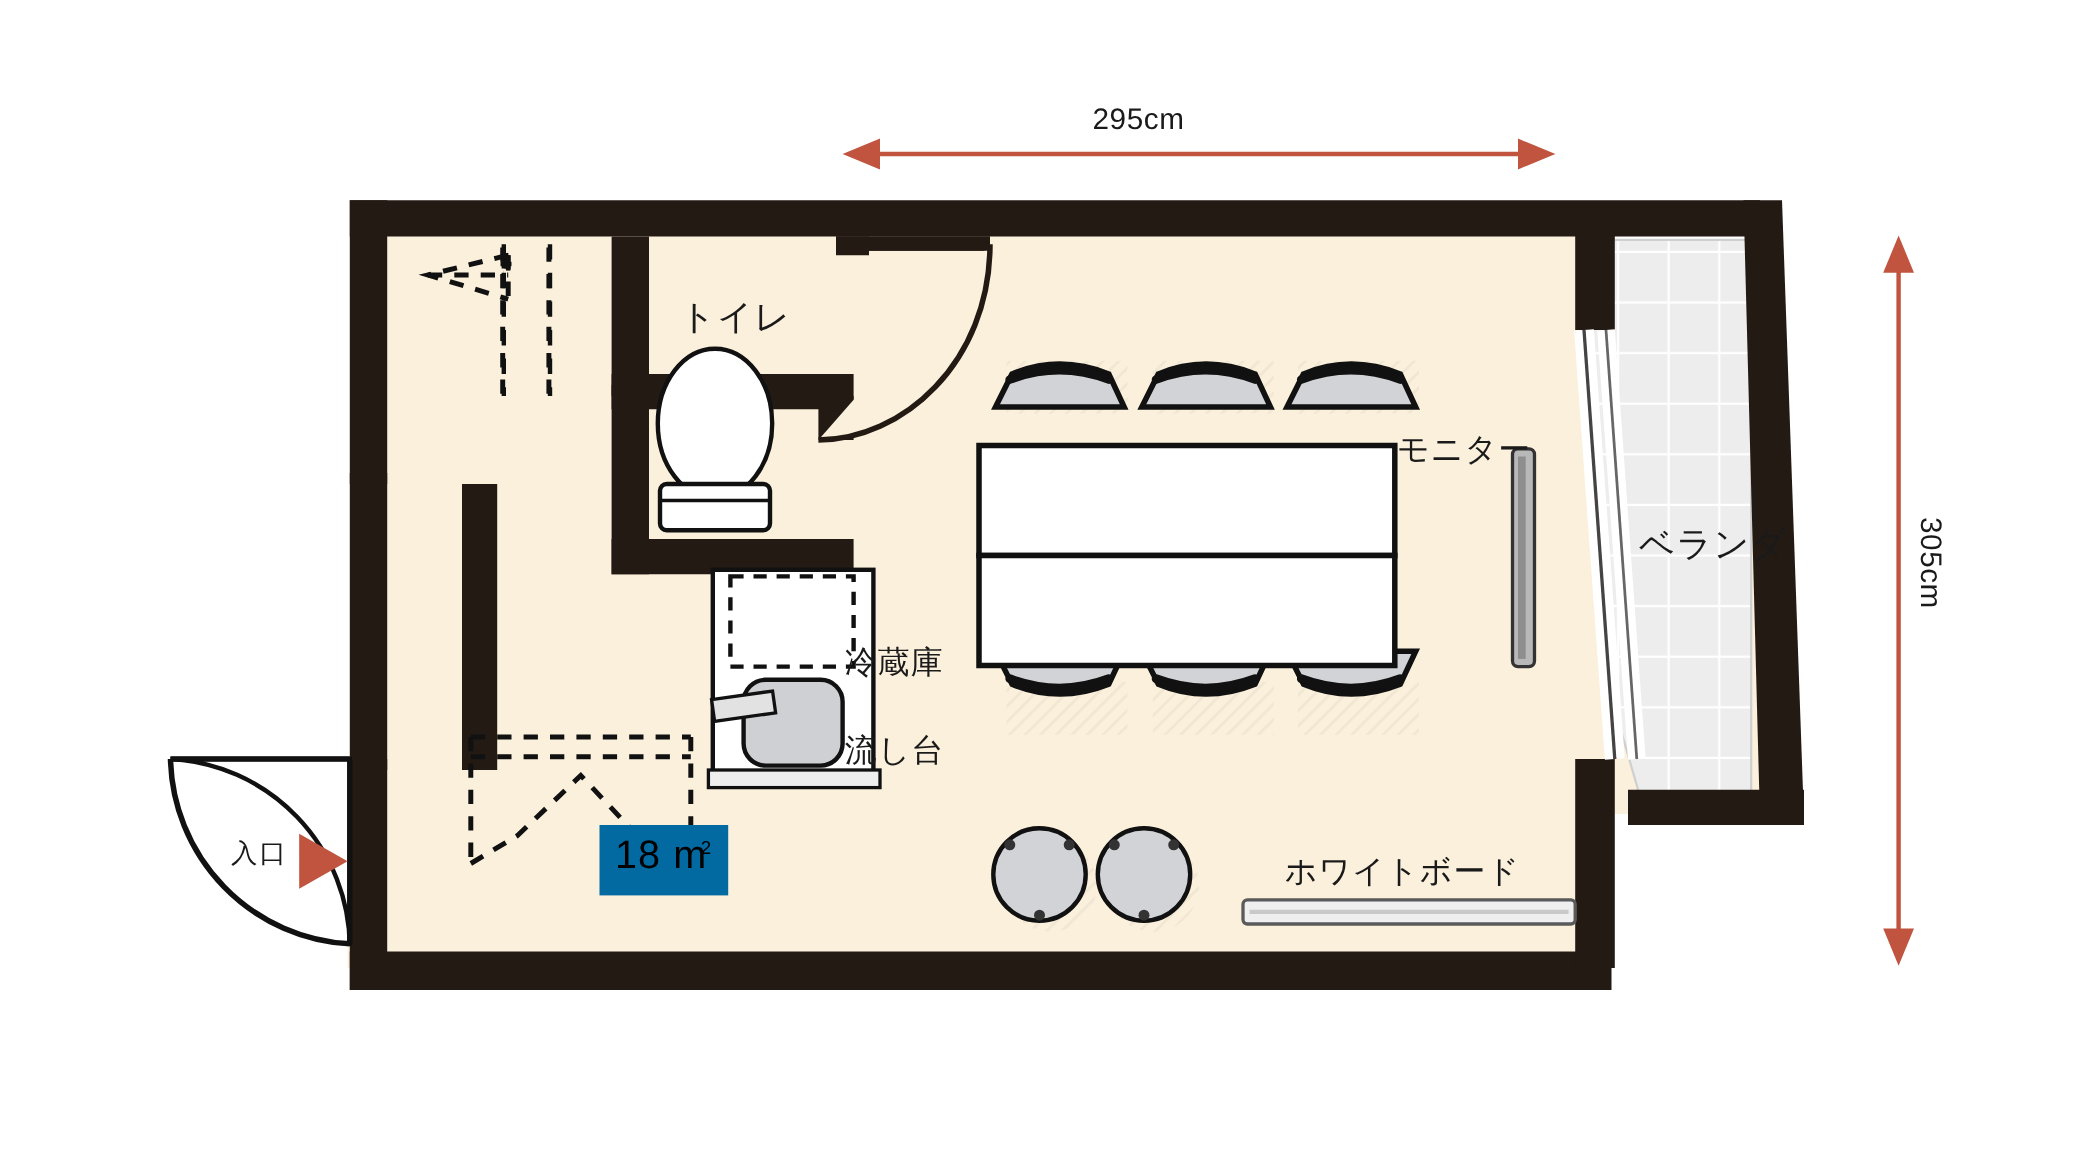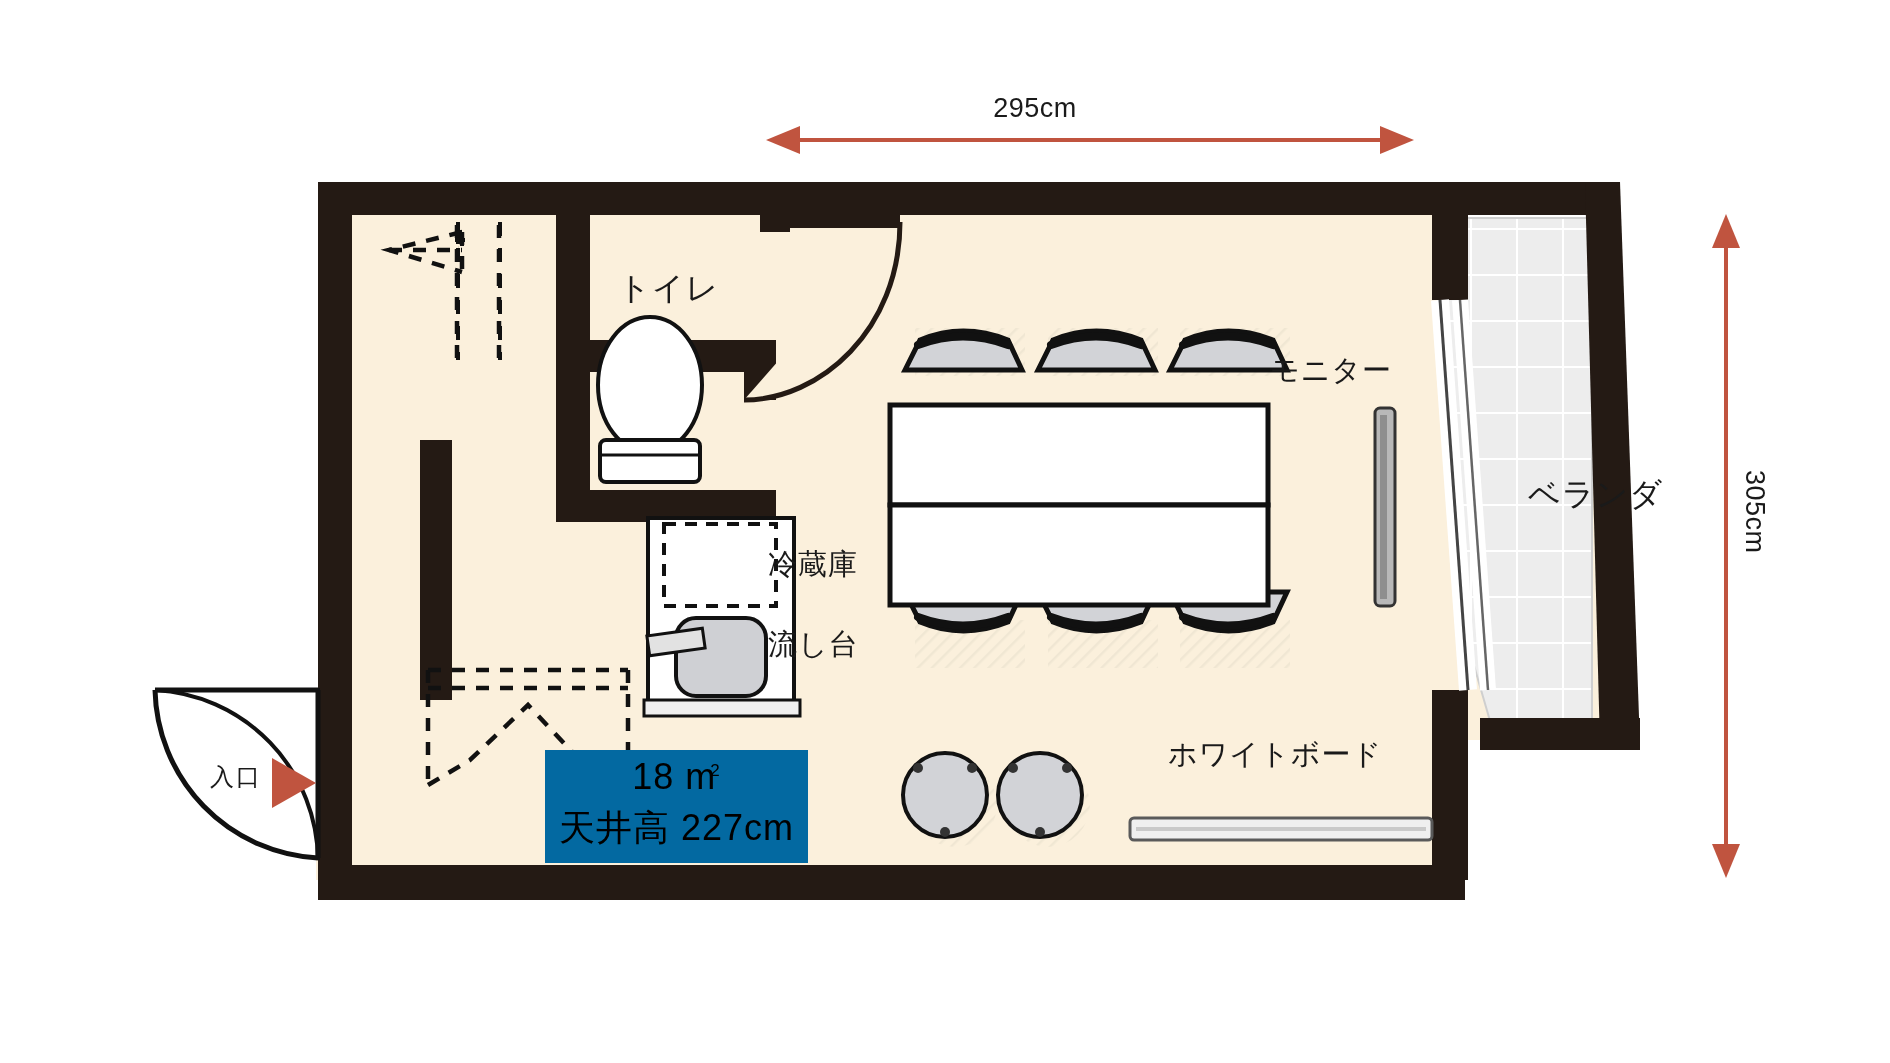--- a/index.html
+++ b/index.html
@@ -39,20 +39,21 @@
     font-size: 27px;
     letter-spacing: 0.5px;
   }
   .lbl-room {
     font-size: 32px;
     letter-spacing: 1px;
   }
   .lbl-fix {
     font-size: 29px;
     letter-spacing: 1px;
+    margin-top: 39px;
   }
   .lbl-entrance {
     font-size: 24px;
     letter-spacing: 2px;
   }
   #dim-right-label {
     transform: rotate(90deg);
     transform-origin: left top;
   }
   #area-box {
@@ -342,30 +343,29 @@
       <polygon points="272,758 272,808 316,783" fill="#c0543f"></polygon>
     </g>
   </svg>
 
   <div class="lbl lbl-dim" id="dim-top-label" style="left:1035px; top:95px; transform:translateX(-50%);">295cm</div>
 
   <div class="lbl lbl-dim" id="dim-right-label" style="left:1768px; top:470px;">305cm</div>
 
   <div class="lbl lbl-room" style="left:618px; top:272px;">トイレ</div>
 
-  <div class="lbl lbl-room" style="left:1528px; top:478px;">ベランダ</div>
+  <div class="lbl lbl-room" style="left:1490px; top:478px;">ベランダ</div>
 
   <div class="lbl lbl-fix" style="left:768px; top:550px;text-align:right;">冷蔵庫</div>
 
   <div class="lbl lbl-fix" style="left:768px; top:630px;text-align:right;">流し台</div>
 
   <div class="lbl lbl-fix" style="left:1270px; top:356px;">モニター</div>
 
   <div class="lbl lbl-fix" style="left:1168px; top:740px;">ホワイトボード</div>
 
   <div class="lbl lbl-entrance" style="left:210px; top:765px;">入口</div>
 
   <div id="area-box" style="left:545px; top:750px;">
     <span class="area-line1"><span>18 m</span><sup class="sq">2</sup></span>
-    <span class="area-line2">天井高 227cm</span>
   </div>
 
 </div>
 
 </body></html>

